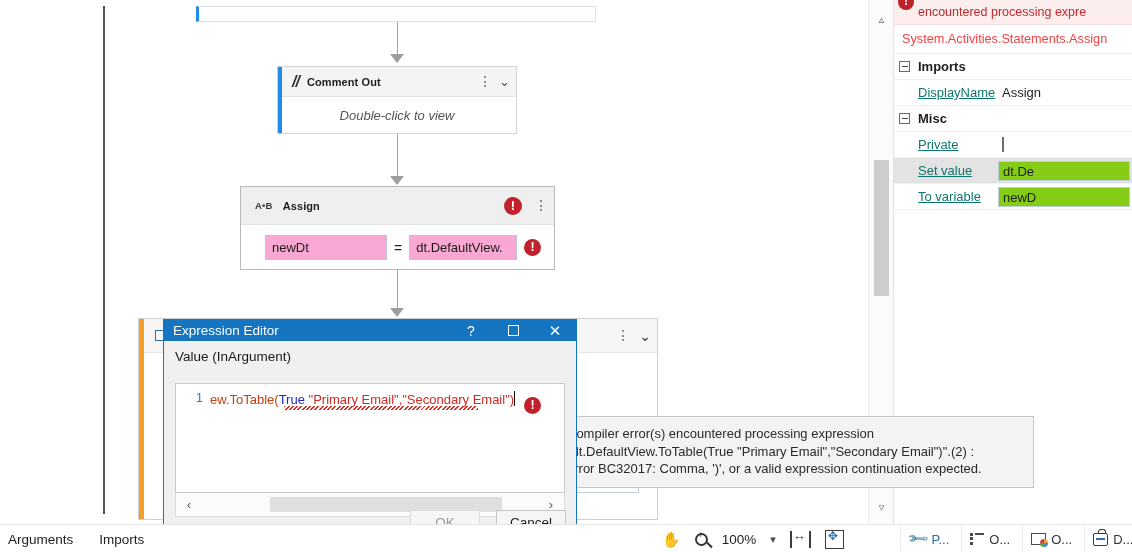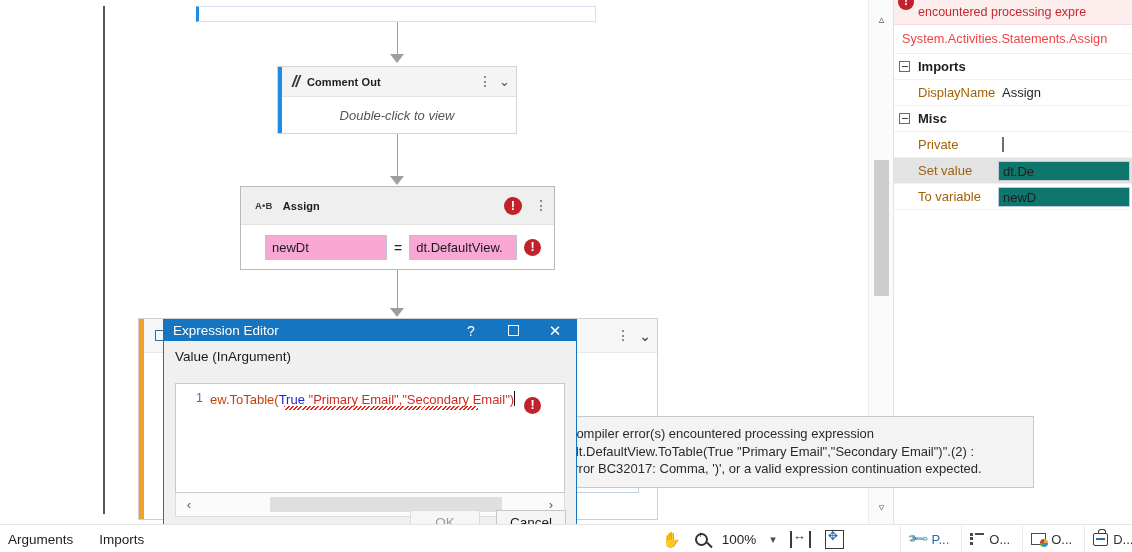--- a/index.html
+++ b/index.html
@@ -80,24 +80,24 @@
   .err-dot{width:16px;height:16px;border-radius:50%;background:#c0212b;flex:0 0 auto;position:absolute;left:4px;top:-6px;}
   .err-dot:after{content:"!";position:absolute;left:0;right:0;top:-1px;text-align:center;color:#fff;font-size:12px;font-weight:bold;line-height:16px;}
   .prop-type{height:28px;display:flex;align-items:center;padding-left:8px;font-size:12.7px;color:#ef4444;
       border-bottom:1px solid #efefef;white-space:nowrap;overflow:hidden;}
   .prop-group{height:25px;display:flex;align-items:center;padding-left:5px;font-weight:bold;font-size:13px;
       background:#ffffff;border-bottom:1px solid #f0f0f0;}
   .exp-box{width:11px;height:11px;border:1px solid #6b6b6b;position:relative;margin-right:8px;box-sizing:border-box;background:#fff;}
   .exp-box:before{content:"";position:absolute;left:1.5px;top:4px;width:6px;height:1px;background:#444;}
   .prow{height:25px;display:flex;align-items:center;border-bottom:1px solid #f1f1f1;font-size:13px;}
   .prow.sel{background:#e3e3e3;}
-  .pname{width:104px;padding-left:24px;box-sizing:border-box;color:#a16207;white-space:nowrap;overflow:hidden;}
+  .pname{width:104px;padding-left:24px;box-sizing:border-box;color:#0f766e;white-space:nowrap;overflow:hidden;text-decoration:underline;}
   .pval{flex:1 1 auto;padding-right:2px;white-space:nowrap;overflow:hidden;color:#1e1e1e;}
   .pval.plain{padding-left:4px;}
-  .pval .field{display:block;height:20px;line-height:19px;border:1px solid #bcccd9;background:#0f766e;
+  .pval .field{display:block;height:20px;line-height:19px;border:1px solid #bcccd9;background:#84cc16;
       padding-left:4px;box-sizing:border-box;white-space:nowrap;overflow:hidden;}
   .chk{width:15px;height:15px;border:1.5px solid #6e6e6e;background:#fff;box-sizing:border-box;margin-left:4px;}
 
   
   .dlg{position:absolute;left:163px;top:319px;width:414px;height:222px;background:#f0f0f0;
       border:1px solid #1675c0;box-sizing:border-box;box-shadow:0 0 0 0 rgba(0,0,0,0);}
   .dlg-title{height:21px;background:#1675c0;display:flex;align-items:center;padding-left:9px;box-sizing:border-box;}
   .dlg-title .t{color:#ffffff;font-size:13.5px;flex:1 1 auto;}
   .dlg-btn{width:42px;height:28px;display:flex;align-items:center;justify-content:center;color:#fff;font-size:14px;}
   .dlg-btn.x{font-size:15px;}

